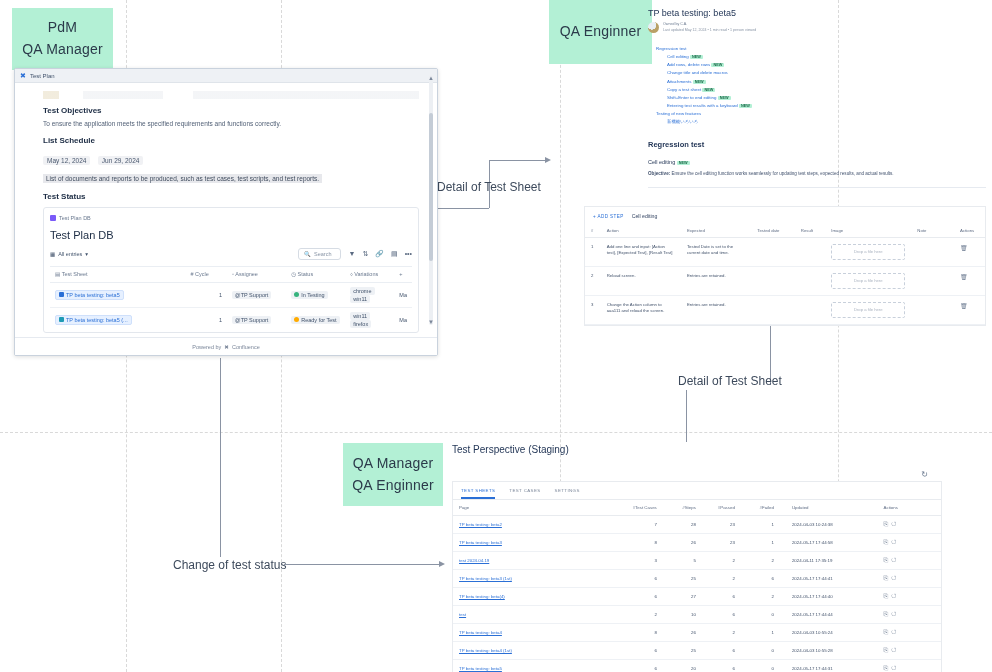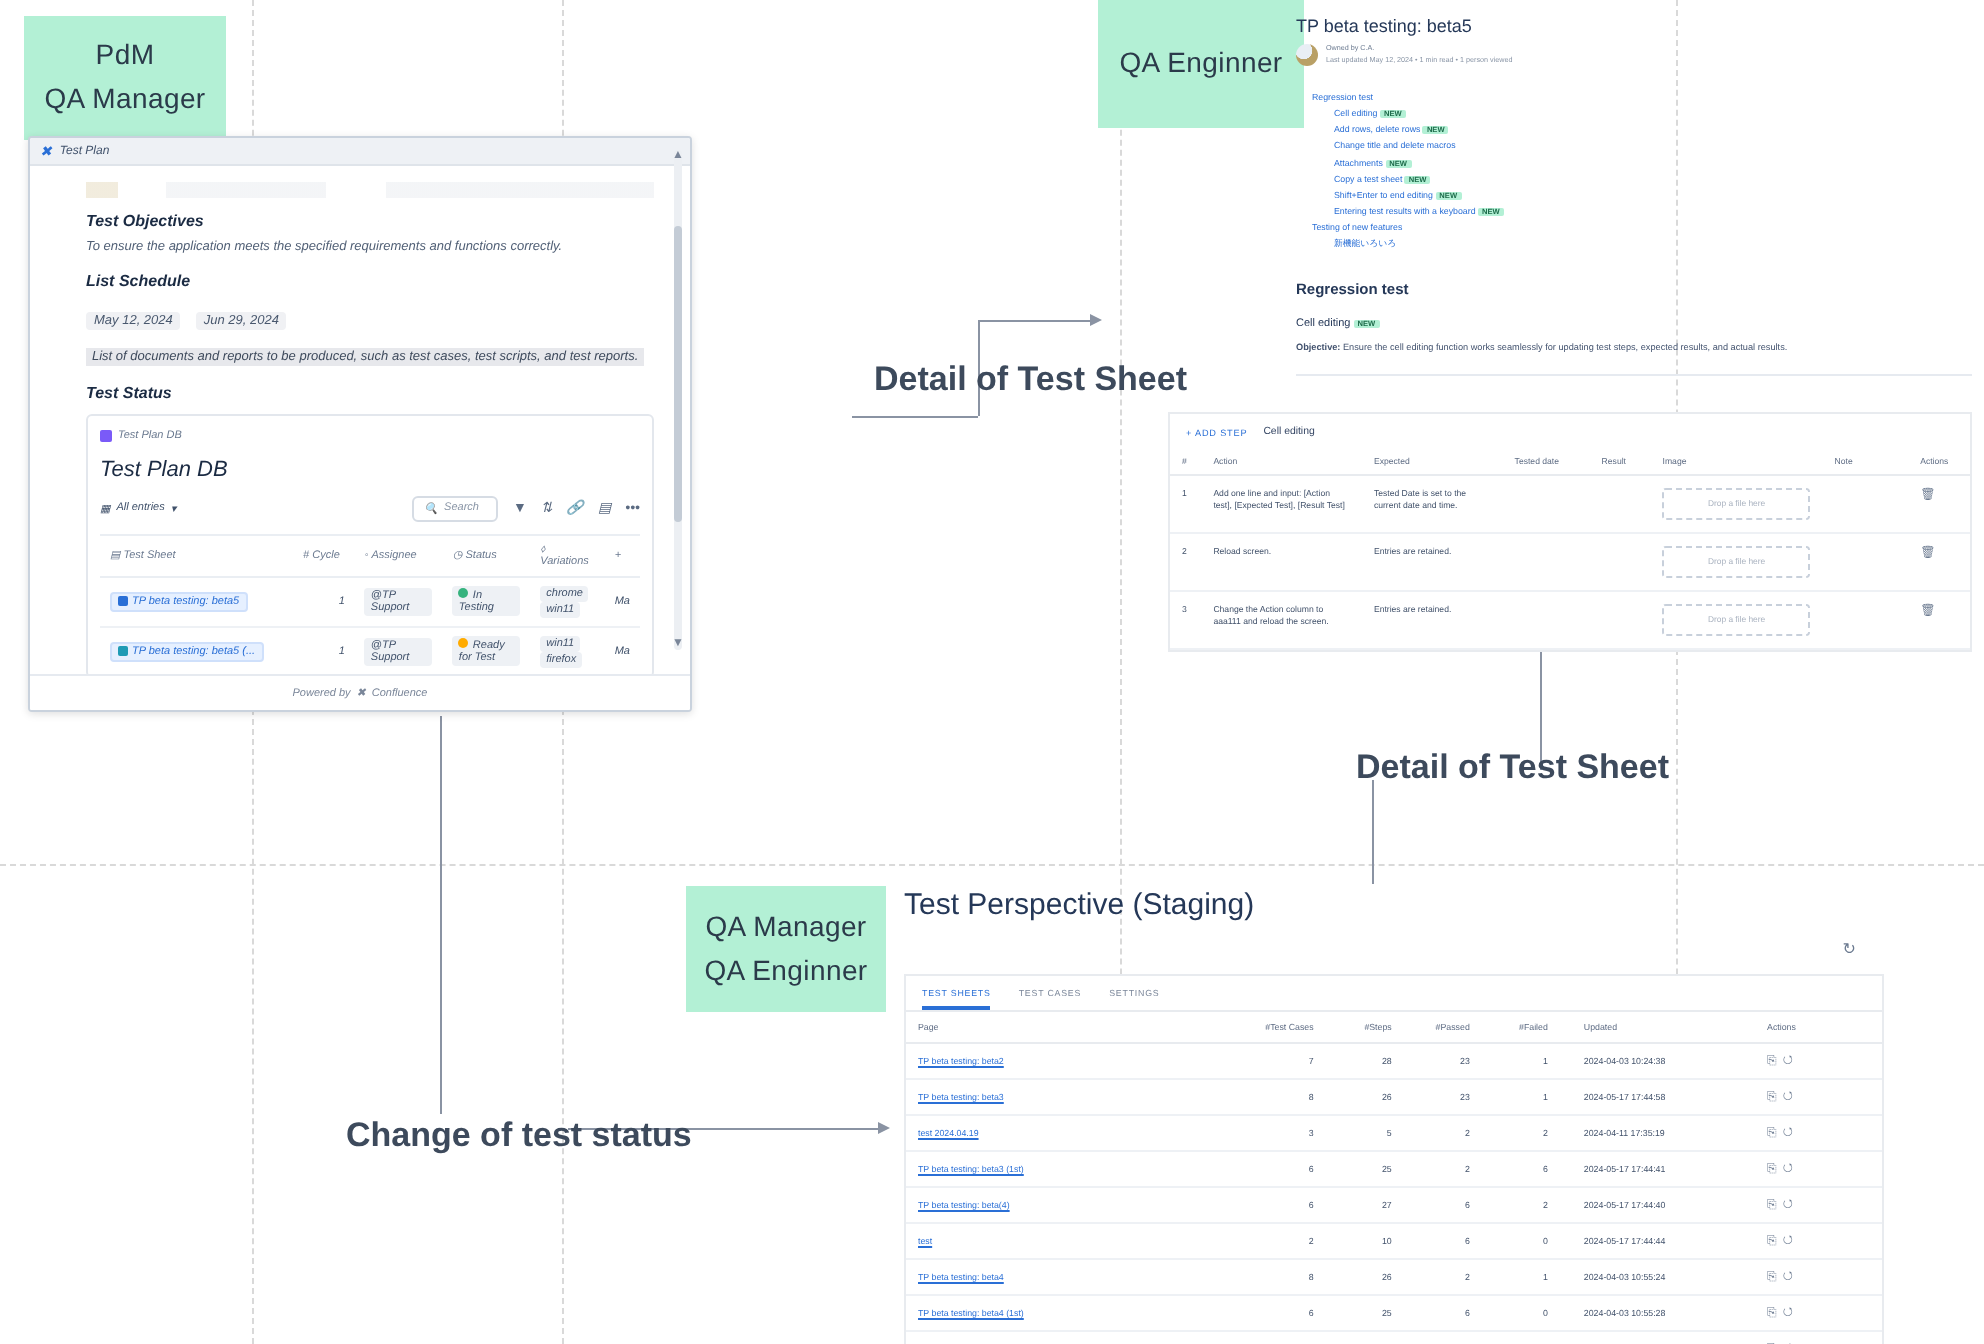--- a/index.html
+++ b/index.html
@@ -25,40 +25,38 @@
     position:absolute;
     background:#b3f0d5;
     display:flex; flex-direction:column;
     align-items:center; justify-content:center;
     color:#2b3a4a; font-size:14px; line-height:1.55;
     letter-spacing:.2px;
   }
 
   
   .anno-label {
-    position:absolute; font-size:17px; color:#3d4a5c;
+    position:absolute; font-size:12px; color:#3d4a5c;
     white-space:nowrap;
-    font-weight:bold;
   }
   .conn { position:absolute; background:#8a93a3; }
   .conn-v { width:1px; }
   .conn-h { height:1px; }
   .arrow-head { position:absolute; width:0; height:0; }
   .arrow-right { border-top:3.5px solid transparent; border-bottom:3.5px solid transparent;
                  border-left:6px solid #8a93a3; }
   .arrow-up    { border-left:3.5px solid transparent; border-right:3.5px solid transparent;
                  border-bottom:6px solid #8a93a3; }
 
   
   .winA {
-    position:absolute; left:14px; top:68px; width:332px; height:288px;
+    position:absolute; left:14px; top:68px; width:424px; height:288px;
     background:#fff; border:1px solid #c9d2dd; border-radius:2px;
     box-shadow:0 1px 4px rgba(0,0,0,.13);
     overflow:hidden;
-    font-style:italic;
   }
   .winA-bar {
     height:14px; background:#eef1f5; border-bottom:1px solid #dfe4ea;
     display:flex; align-items:center; gap:4px; padding:0 5px;
   }
   .winA-bar .bug { color:#2a6fd6; font-size:7px; }
   .winA-bar .ttl { font-size:6px; color:#41526b; }
   .winA-body { position:relative; height:274px; background:#fff; padding:6px 18px 0 28px; }
   .winA-scroll {
     position:absolute; right:4px; top:6px; width:4px; height:250px;
@@ -133,21 +131,21 @@
   .ctab th { font-weight:normal; color:#5e6c84; text-align:left;
              padding:4px 6px; border-bottom:1px solid #e8ebef; }
   .ctab td { padding:6px 6px; border-bottom:1px solid #eef1f5;
              color:#42526b; vertical-align:top; line-height:1.45;}
   .dropzone { border:1px dashed #c8d0db; border-radius:2px; color:#aab3c0;
               font-size:4.2px; text-align:center; padding:4px 2px; width:74px; }
   .trash { color:#6b7a90; font-size:6px; }
 
   
   .panelD { position:absolute; left:452px; top:444px; width:490px; }
-  .panelD-title { font-size:15px; color:#253858; }
+  .panelD-title { font-size:10px; color:#253858; }
   .panelD-card { margin-top:26px; border:1px solid #e8ebef; background:#fff; }
   .refresh { position:absolute; right:14px; top:26px; font-size:8px; color:#6b7a90; }
   .dtabs { display:flex; gap:14px; padding:6px 8px 0; }
   .dtab { font-size:4.4px; color:#7a8699; letter-spacing:.4px; padding-bottom:4px; }
   .dtab.active { color:#2a6fd6; border-bottom:2px solid #2a6fd6; }
   .dtable { width:100%; border-collapse:collapse; font-size:4.4px; }
   .dtable th { font-weight:normal; color:#5e6c84; text-align:left;
                padding:5px 6px; border-top:1px solid #e8ebef; border-bottom:1px solid #e8ebef;}
   .dtable td { padding:5px 6px; border-bottom:1px solid #eef1f5; color:#42526b; }
   .dtable .r { text-align:right; }

